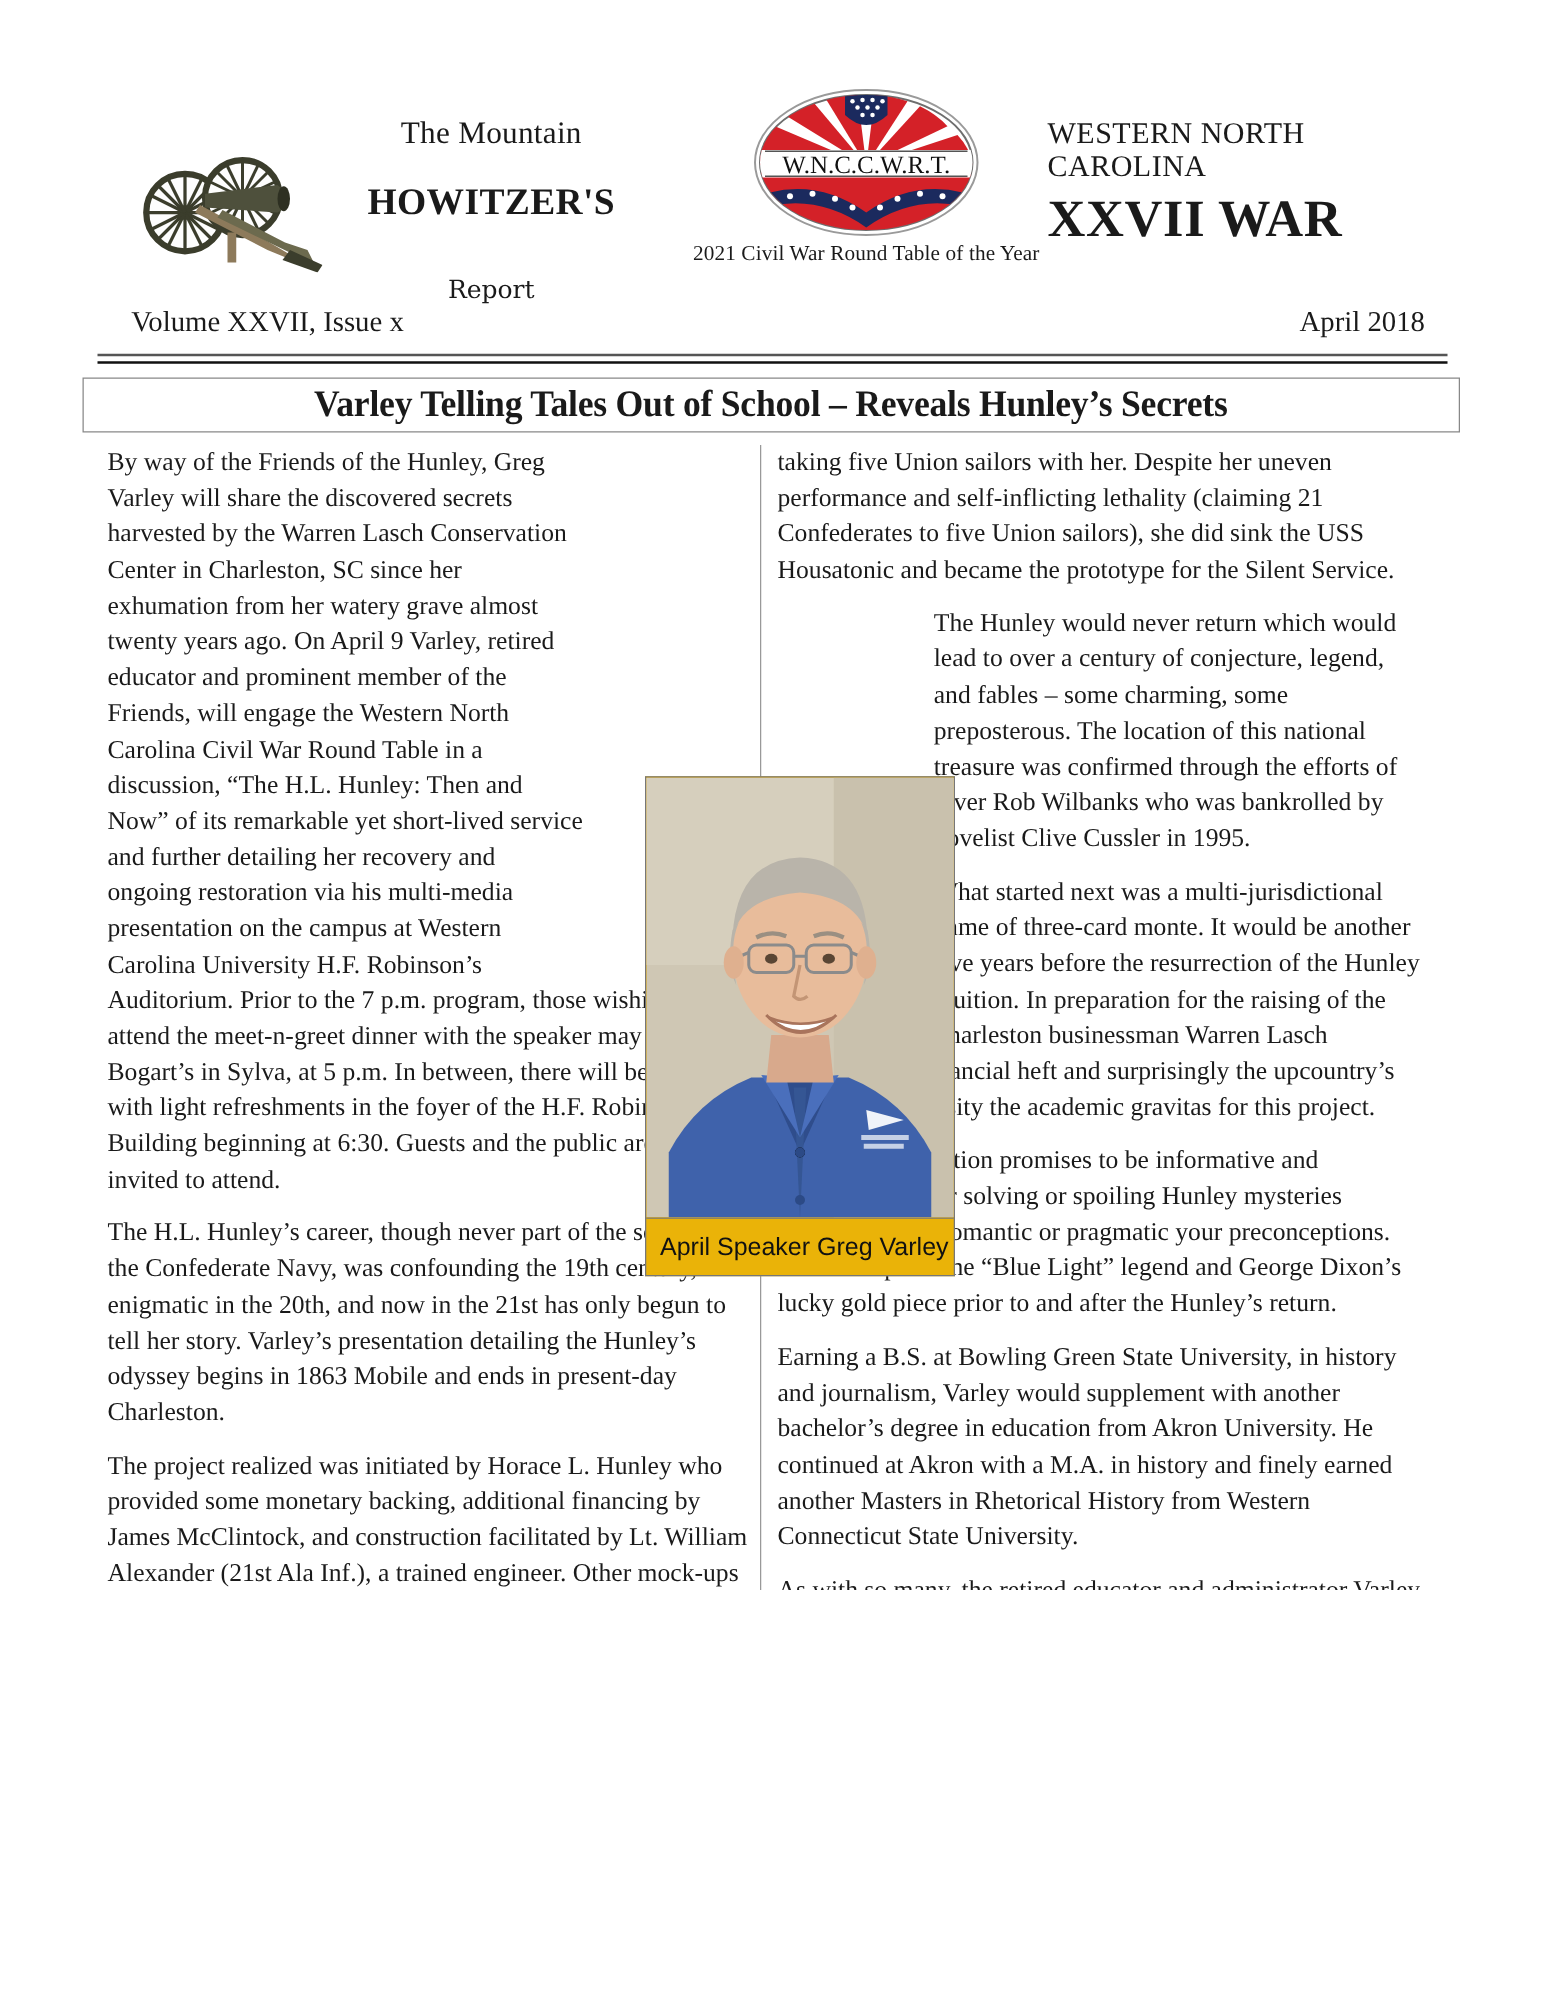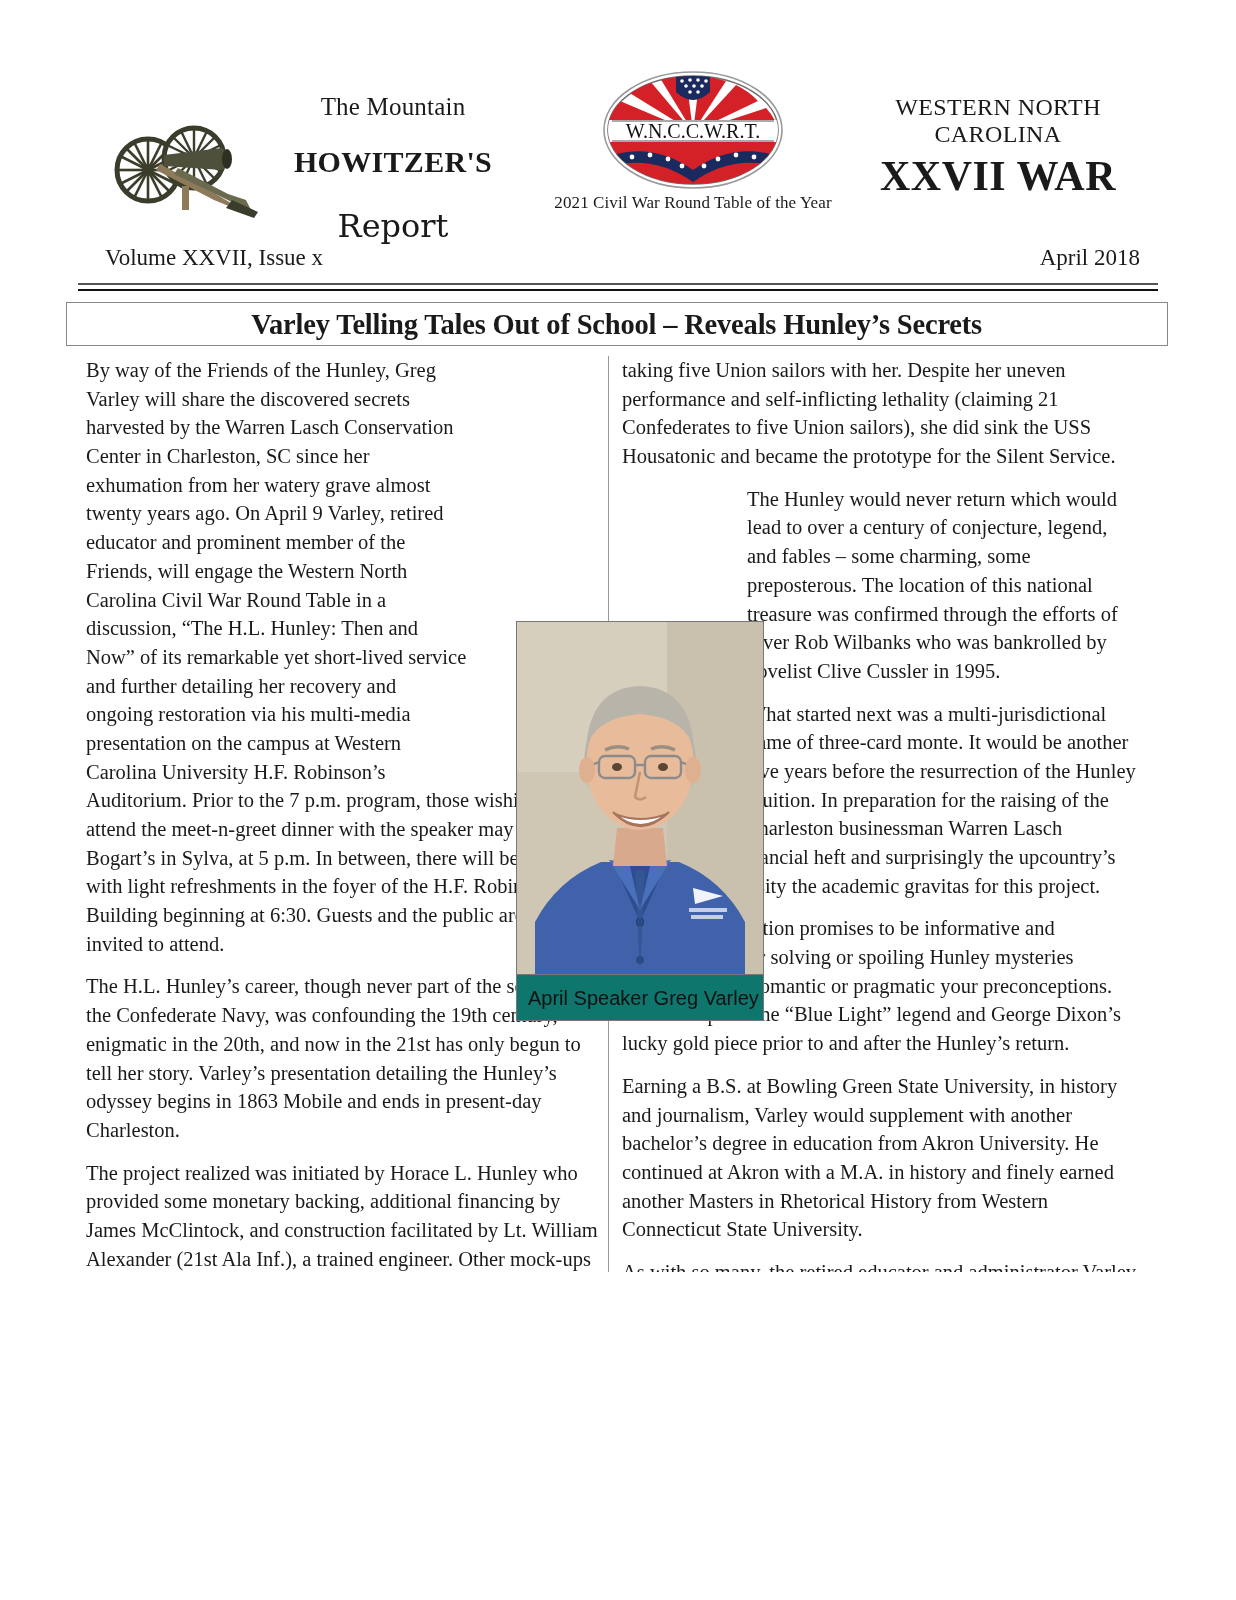--- a/index.html
+++ b/index.html
@@ -44,22 +44,22 @@
     line-height: 1.0;
     letter-spacing: 0.2px;
   }
   .t-howitzers {
     font-size: 30px;
     font-weight: bold;
     margin-top: 26px;
     letter-spacing: 0.3px;
   }
   .t-report {
-    font-size: 32px;
-    margin-top: 28px;
+    font-size: 20px;
+    margin-top: 40px;
     font-family: "DejaVu Serif", serif;
   }
 
   .logo-block {
     position: absolute;
     left: 455px;
     top: 8px;
     width: 320px;
     text-align: center;
   }
@@ -71,21 +71,20 @@
     font-size: 17px;
     margin-top: 3px;
     letter-spacing: 0.1px;
   }
 
   .title-right {
     position: absolute;
     left: 760px;
     top: 32px;
     width: 320px;
-    text-align: center;
   }
   .t-wnc {
     font-size: 24px;
     letter-spacing: 0.4px;
   }
   .t-civilwar {
     font-size: 42px;
     font-weight: bold;
     letter-spacing: 0.5px;
     line-height: 1.1;
@@ -172,21 +171,21 @@
     height: 1058px;
     border-left: 1px solid #999;
   }
 
   
   .photo-figure {
     position: absolute;
     left: 398px;
     top: 249px;
     width: 248px;
-    background: #0f766e;
+    background: #eab308;
     border: 1px solid #777;
     box-sizing: border-box;
     z-index: 5;
   }
   .photo-img {
     width: 246px;
     height: 352px;
     display: block;
     position: relative;
     overflow: hidden;

